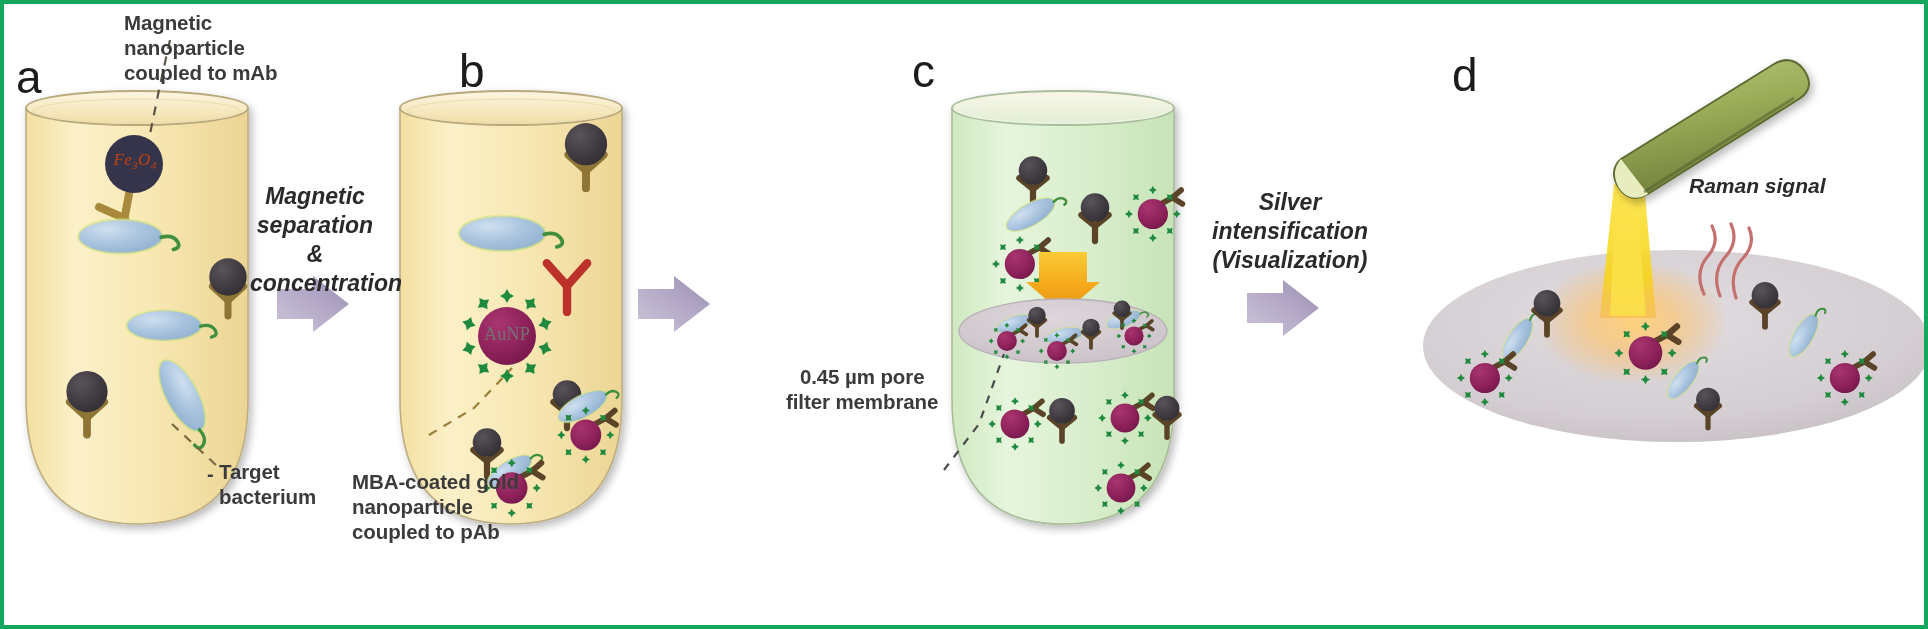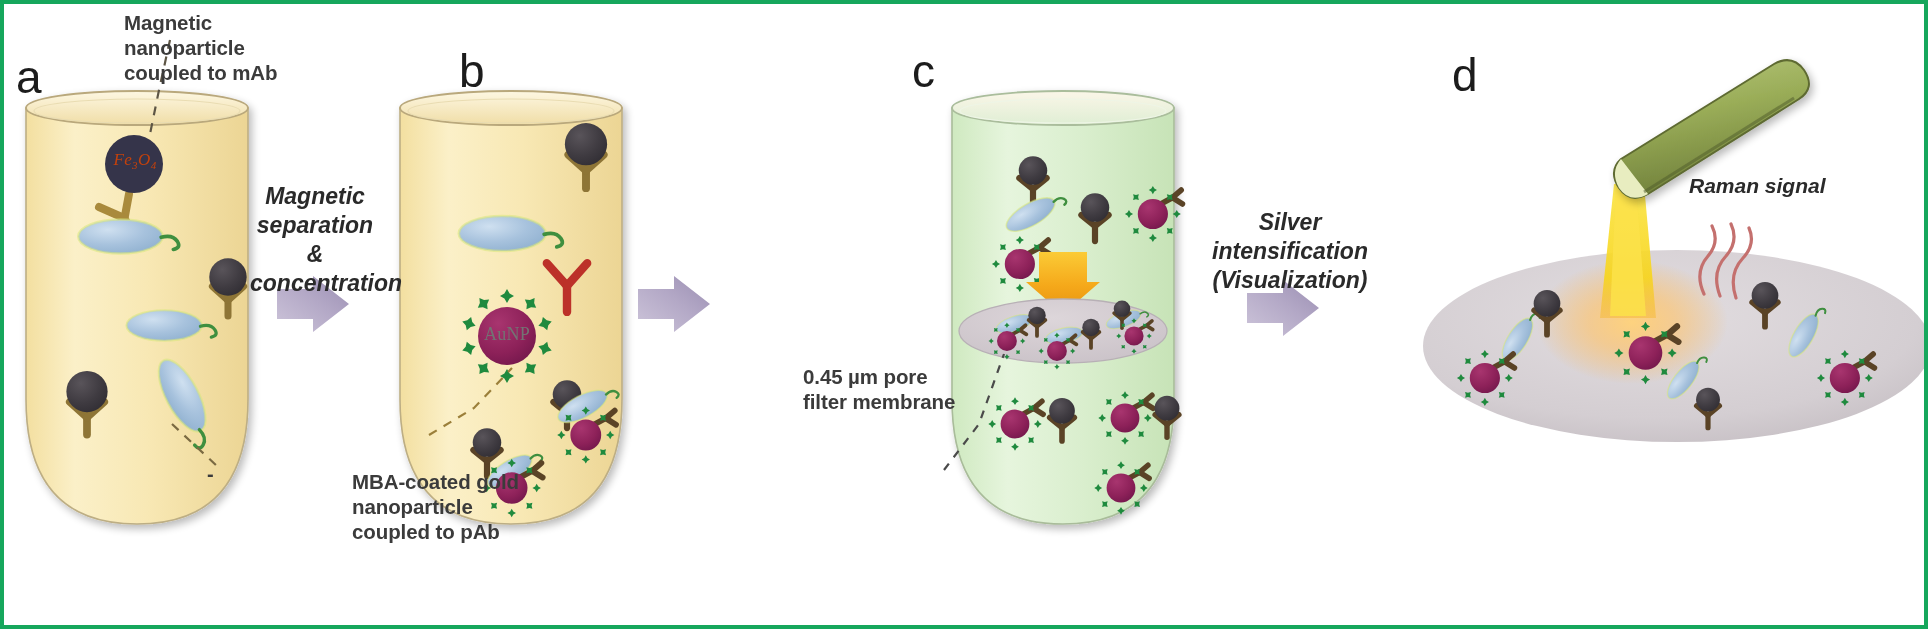--- a/index.html
+++ b/index.html
@@ -404,33 +404,35 @@
               color:#c2410c; letter-spacing:0.4px;">Fe<sub style="font-size:11px;">3</sub>O<sub style="font-size:11px;">4</sub></div>
 
   <div style="position:absolute; left:465px; top:320px; width:76px; text-align:center;
               font-family:'Liberation Serif', serif; font-size:18px;
               color:#737373; letter-spacing:0.3px;">AuNP</div>
 
   <div class="callout" style="left:120px; top:6px; text-align:left;">Magnetic
 nanoparticle
 coupled to mAb</div>
 
+  <div class="callout" style="left:215px; top:455px; text-align:left;">Target
+bacterium</div>
   <div style="position:absolute; left:203px; top:459px; font-size:20px; color:#3b3b3b; font-weight:bold;">-</div>
 
   <div class="callout" style="left:348px; top:465px; text-align:left;">MBA-coated gold
 nanoparticle
 coupled to pAb</div>
 
-  <div class="callout" style="left:782px; top:360px; text-align:left;margin-left:17px;">0.45 µm pore
+  <div class="callout" style="left:782px; top:360px; text-align:center;">0.45 µm pore
 filter membrane</div>
 
   <div class="raman-label" style="left:1685px; top:170px;">Raman signal</div>
 
   <div class="step-label" style="left:246px; top:178px; width:130px;">Magnetic
 separation &amp;
 concentration</div>
 
 
-  <div class="step-label" style="left:1207px; top:184px; width:158px;margin-top:20px;">Silver
+  <div class="step-label" style="left:1207px; top:184px; width:158px;">Silver
 intensification
 (Visualization)</div>
 
 </div>
 
 </body></html>

